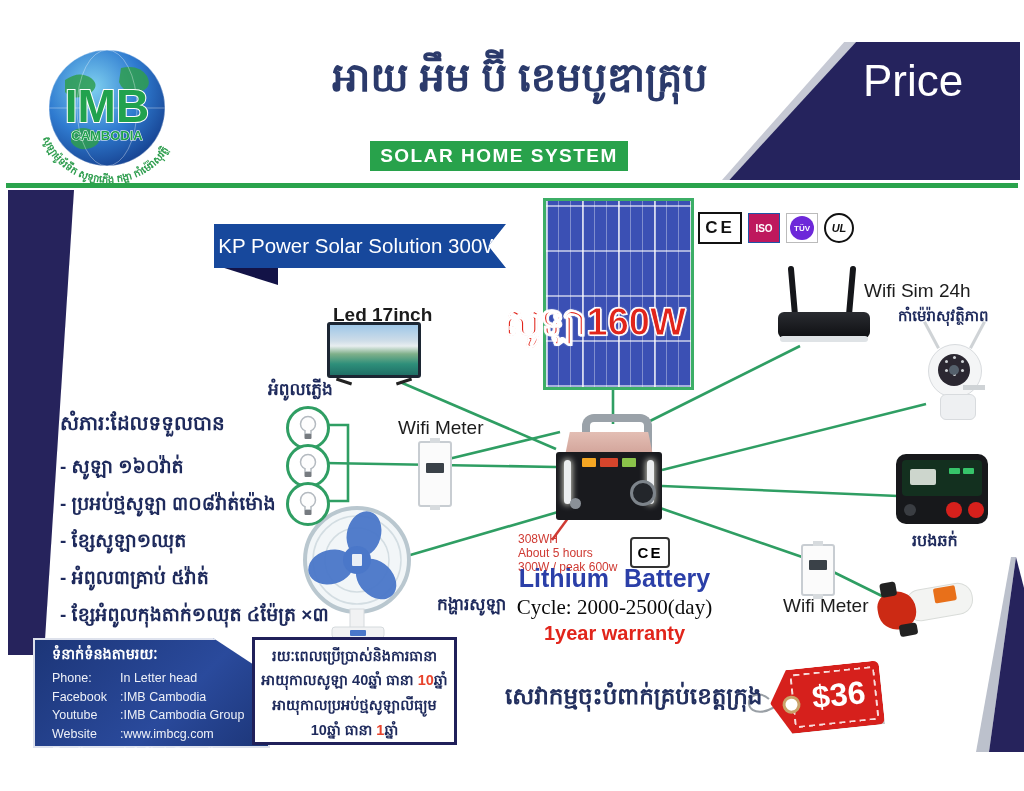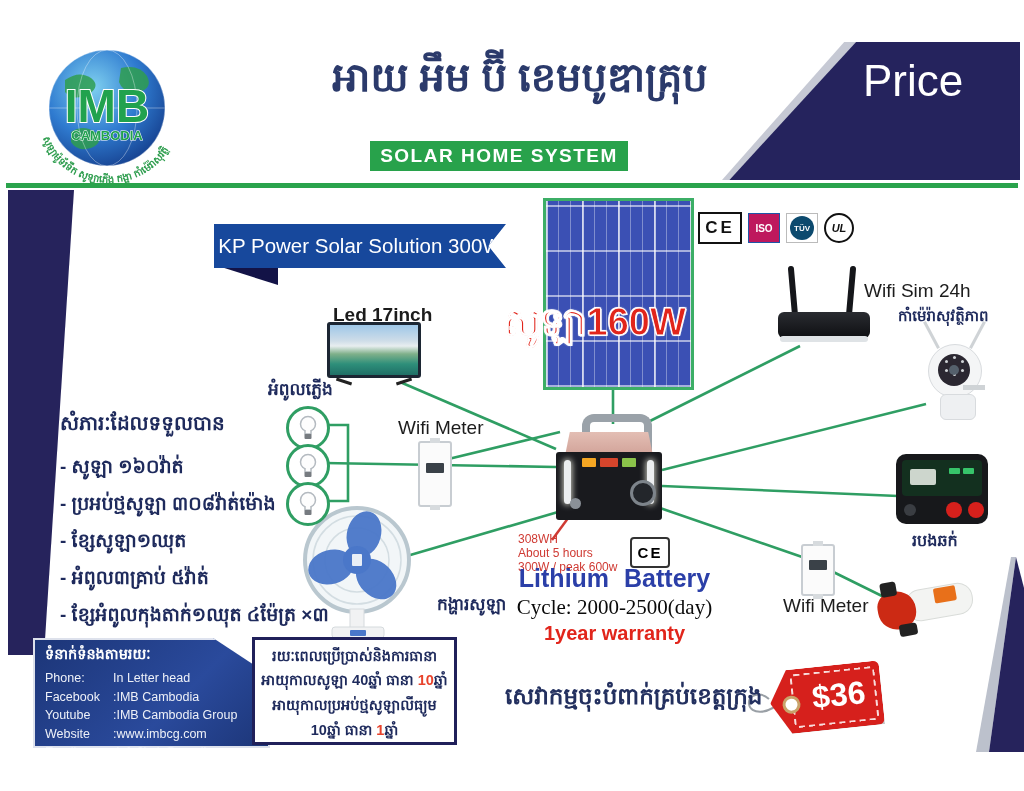--- a/index.html
+++ b/index.html
@@ -42,21 +42,21 @@
   .panel-label{left:504px;top:298px;width:220px;font-size:38px;font-weight:900;color:#e1251b;white-space:nowrap;
                -webkit-text-stroke:1px #ffffff;
                text-shadow:0 0 2px #fff,0 0 2px #fff,1px 1px 0 #fff,-1px -1px 0 #fff;z-index:5;}
 
   
   .certs{left:698px;top:212px;display:flex;gap:6px;align-items:center;}
   .badge{height:28px;background:#fff;display:flex;align-items:center;justify-content:center;}
   .badge-ce{width:40px;border:2px solid #111;font-size:17px;font-weight:bold;letter-spacing:3px;color:#111;}
   .badge-iso{width:30px;background:#be185d;color:#fff;font-size:10px;font-weight:bold;border:1px solid #1d56a8;}
   .badge-tuv{width:30px;border:1px solid #bbb;}
-  .badge-tuv .circ{width:24px;height:24px;border-radius:50%;background:#0c4a6e;color:#fff;font-size:8px;
+  .badge-tuv .circ{width:24px;height:24px;border-radius:50%;background:#6d28d9;color:#fff;font-size:8px;
                    font-weight:bold;display:flex;align-items:center;justify-content:center;}
   .badge-ul{width:30px;}
   .badge-ul .circ{width:26px;height:26px;border-radius:50%;border:2px solid #111;color:#111;font-size:11px;
                   font-weight:bold;display:flex;align-items:center;justify-content:center;font-style:italic;}
 
   
   .lbl{position:absolute;color:#1c1c1c;font-size:19px;}
   .lbl-kh{position:absolute;color:#1e2a5c;font-weight:bold;font-size:16px;}
 
   
@@ -133,21 +133,21 @@
   .features{left:60px;top:410px;width:300px;color:#1e2a5c;z-index:3;}
   .features .head{font-size:20px;font-weight:bold;margin-bottom:8px;}
   .features .item{font-size:19px;font-weight:bold;line-height:37px;white-space:nowrap;}
 
   
   .contact{left:33px;top:638px;width:237px;height:110px;
            background:linear-gradient(135deg,#1c3577 0%,#2a4a9c 60%,#1c3577 100%);
            background-blend-mode:normal;
            clip-path:polygon(0 0,76% 0,100% 34%,100% 100%,0 100%);
            box-shadow:inset 0 0 0 2px rgba(255,255,255,.85);
-           color:#eef1f8;padding:7px 0 0 12px;box-sizing:border-box;z-index:6;}
+           color:#eef1f8;padding:7px 0 0 19px;box-sizing:border-box;z-index:6;}
   .contact .head{font-size:14.5px;font-weight:bold;color:#fff;margin-bottom:3px;}
   .contact .row{display:flex;font-size:12.5px;line-height:18.5px;}
   .contact .row .lab{width:68px;flex:none;}
 
   .warranty{left:252px;top:637px;width:205px;height:108px;background:#fff;border:3px solid #20205a;
             box-sizing:border-box;text-align:center;color:#1e2a5c;padding-top:7px;z-index:6;}
   .warranty .head{font-size:14.5px;font-weight:bold;}
   .warranty .ln{font-size:14.5px;font-weight:bold;line-height:25px;}
   .warranty .red{color:#e8432c;}
 

